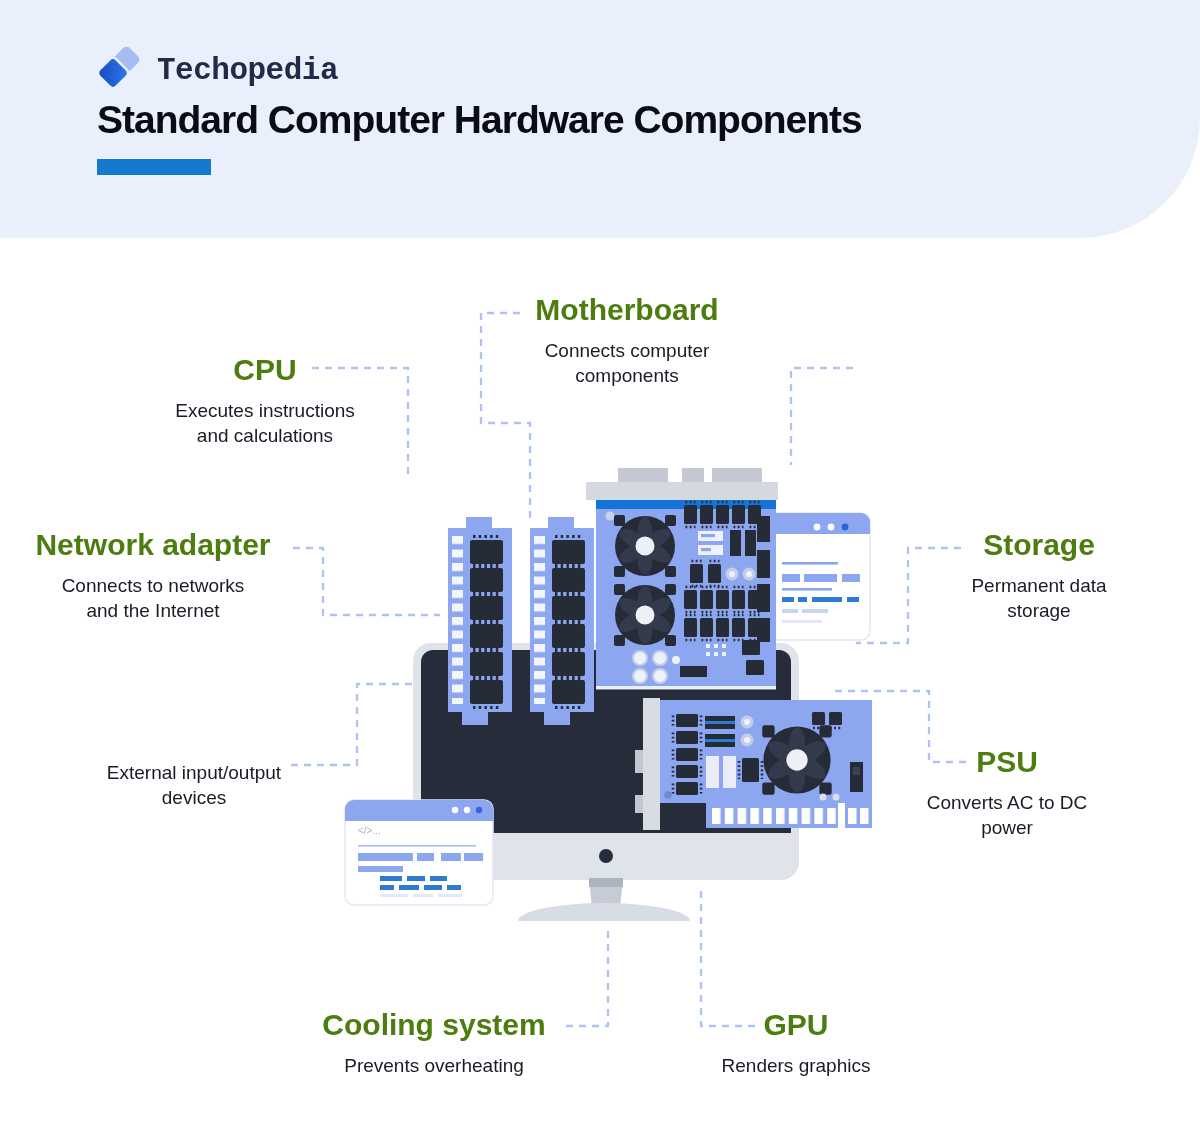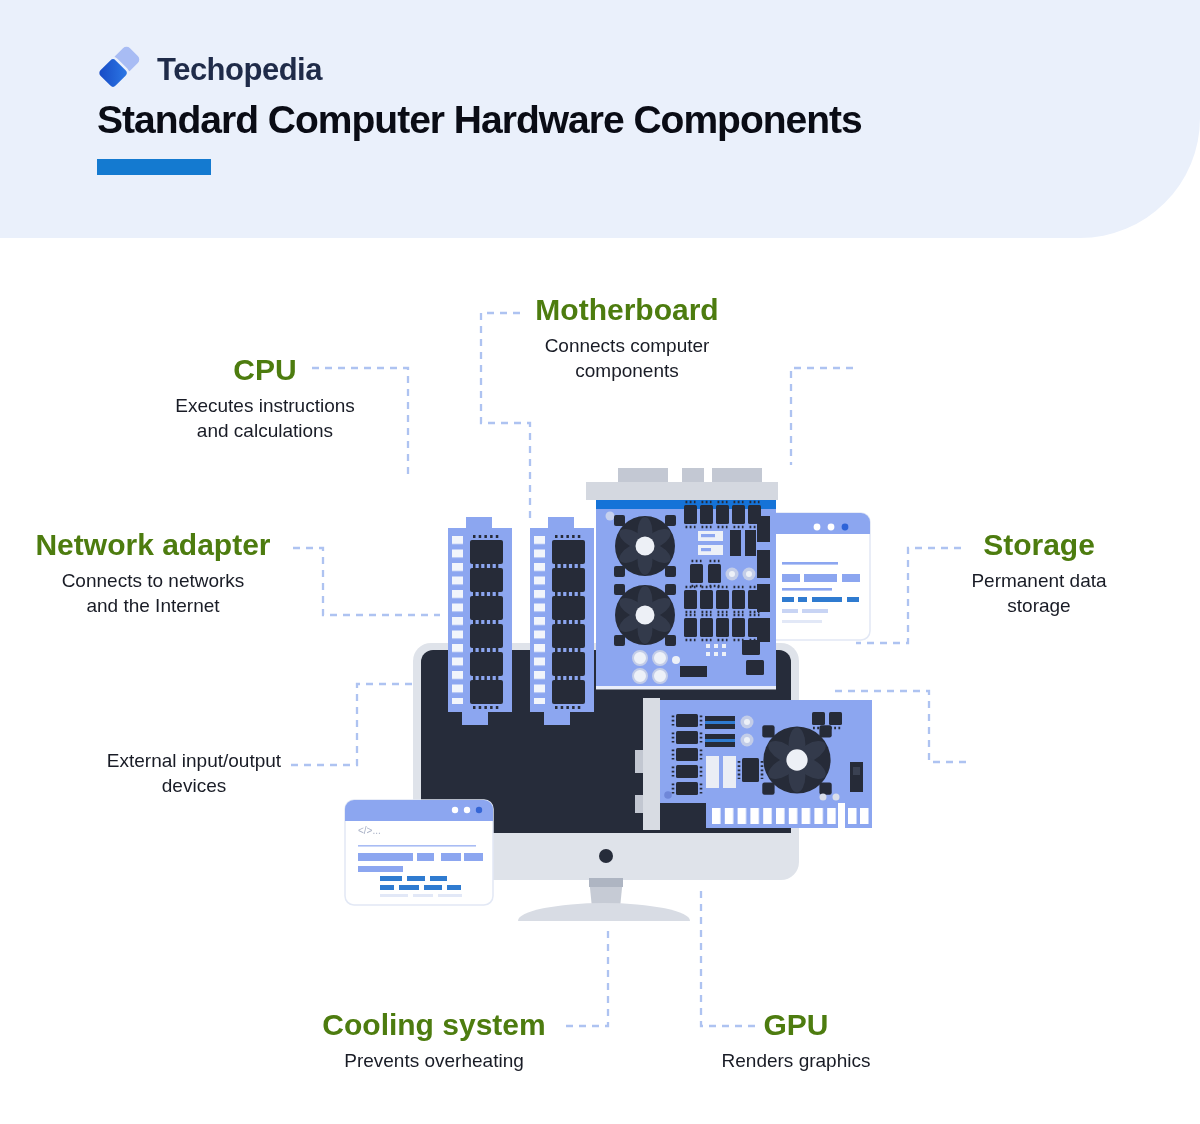--- a/index.html
+++ b/index.html
@@ -4,30 +4,30 @@
 <style>
   html,body{margin:0;padding:0;background:#fff;}
   .canvas{
     position:relative;width:1200px;height:1124px;overflow:hidden;background:#ffffff;
     font-family:"Liberation Sans",sans-serif;
   }
   .header-band{
     position:absolute;left:0;top:0;width:1200px;height:238px;
     background:#EAF0FB;border-radius:0 0 120px 0;
   }
-  .brand{position:absolute;left:97px;top:44px;display:flex;align-items:center;gap:14px;}
+  .brand{position:absolute;left:97px;top:44px;display:flex;align-items:center;gap:14px;font-family:Liberation Mono, monospace;}
   .brand-name{font-size:31px;font-weight:700;color:#1F2B49;letter-spacing:-0.5px;}
   .page-title{
     position:absolute;left:97px;top:100px;width:1060px;
     font-size:39px;line-height:1.05;font-weight:800;color:#0A0C15;letter-spacing:-1px;
   }
   .title-underline{position:absolute;left:97px;top:159px;width:114px;height:16px;background:#147AD0;}
   .label{position:absolute;transform:translateX(-50%);text-align:center;width:340px;}
   .label h3{margin:0 0 7px 0;font-size:30px;line-height:1.1;font-weight:700;color:#4d7c0f;}
-  .label p{margin:0;font-size:19px;line-height:1.32;font-weight:500;color:#191C26;white-space:pre-line;}
+  .label p{margin:12px;font-size:19px;line-height:1.32;font-weight:500;color:#191C26;white-space:pre-line;}
   svg{display:block;}
   .lines-svg,.illu-svg{position:absolute;left:0;top:0;}
 </style>
 </head>
 <body>
 
 <div class="canvas">
 
   <div class="header-band"></div>
 
@@ -66,20 +66,25 @@
 and the Internet</p>
   </div>
   <div class="label" style="left:1039px;top:528px">
     <h3>Storage</h3>
     <p>Permanent data
 storage</p>
   </div>
   <div class="label" style="left:194px;top:748px">
     <p>External input/output
 devices</p>
+  </div>
+  <div class="label" style="left:1007px;top:745px">
+    <h3>PSU</h3>
+    <p>Converts AC to DC
+power</p>
   </div>
   <div class="label" style="left:434px;top:1008px">
     <h3>Cooling system</h3>
     <p>Prevents overheating</p>
   </div>
   <div class="label" style="left:796px;top:1008px">
     <h3>GPU</h3>
     <p>Renders graphics</p>
   </div>
 

